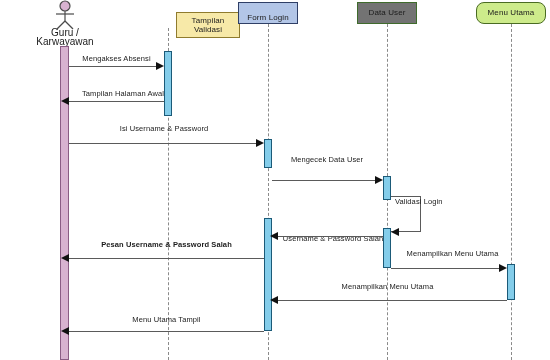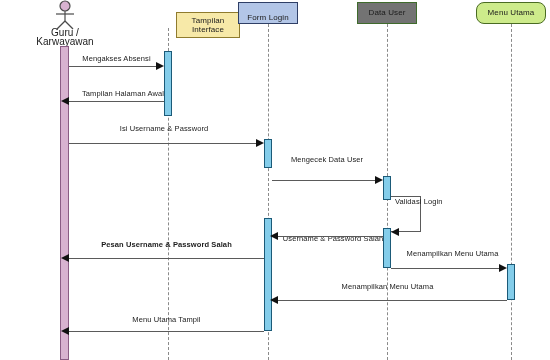--- a/index.html
+++ b/index.html
@@ -108,21 +108,21 @@
     <line x1="16" y1="21" x2="24" y2="29" stroke="#4a4a4a" stroke-width="1.2"></line>
   </svg>
   <div class="actor-label" style="left:25px;top:28px;">
     <div>Guru /</div>
     <div>Karwayawan</div>
   </div>
 
   <div class="head yellow" style="left:136px;top:12px;width:64px;height:26px;margin-left:40px;">
     <div>
       <div>Tampilan</div>
-      <div>Interface</div>
+      <div>Validasi</div>
     </div>
   </div>
 
   <div class="head blue" style="left:238px;top:2px;width:60px;height:22px;align-items:flex-end;">
     <div>Form Login</div>
   </div>
 
   <div class="head green" style="left:357px;top:2px;width:60px;height:22px;">
     <div>Data User</div>
   </div>

